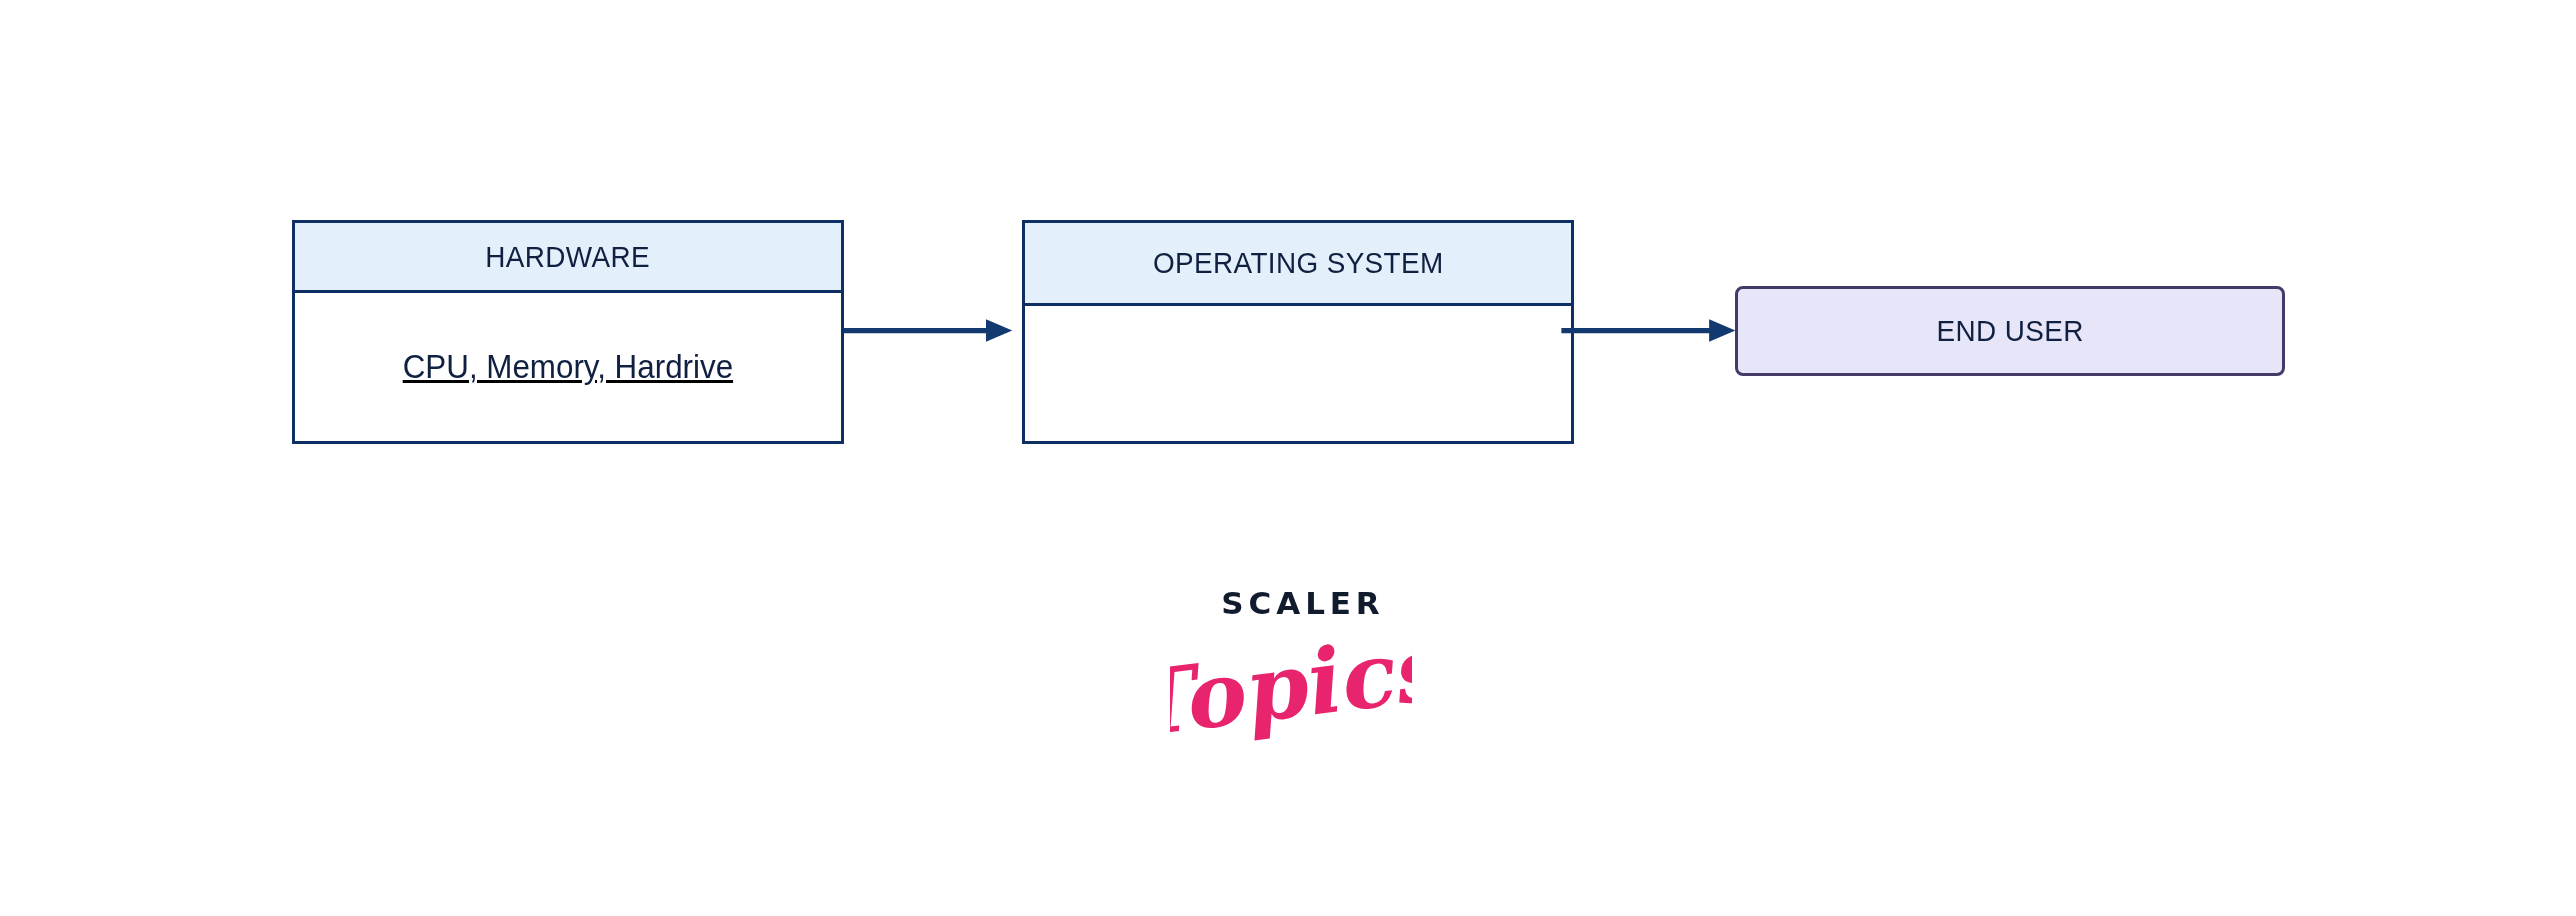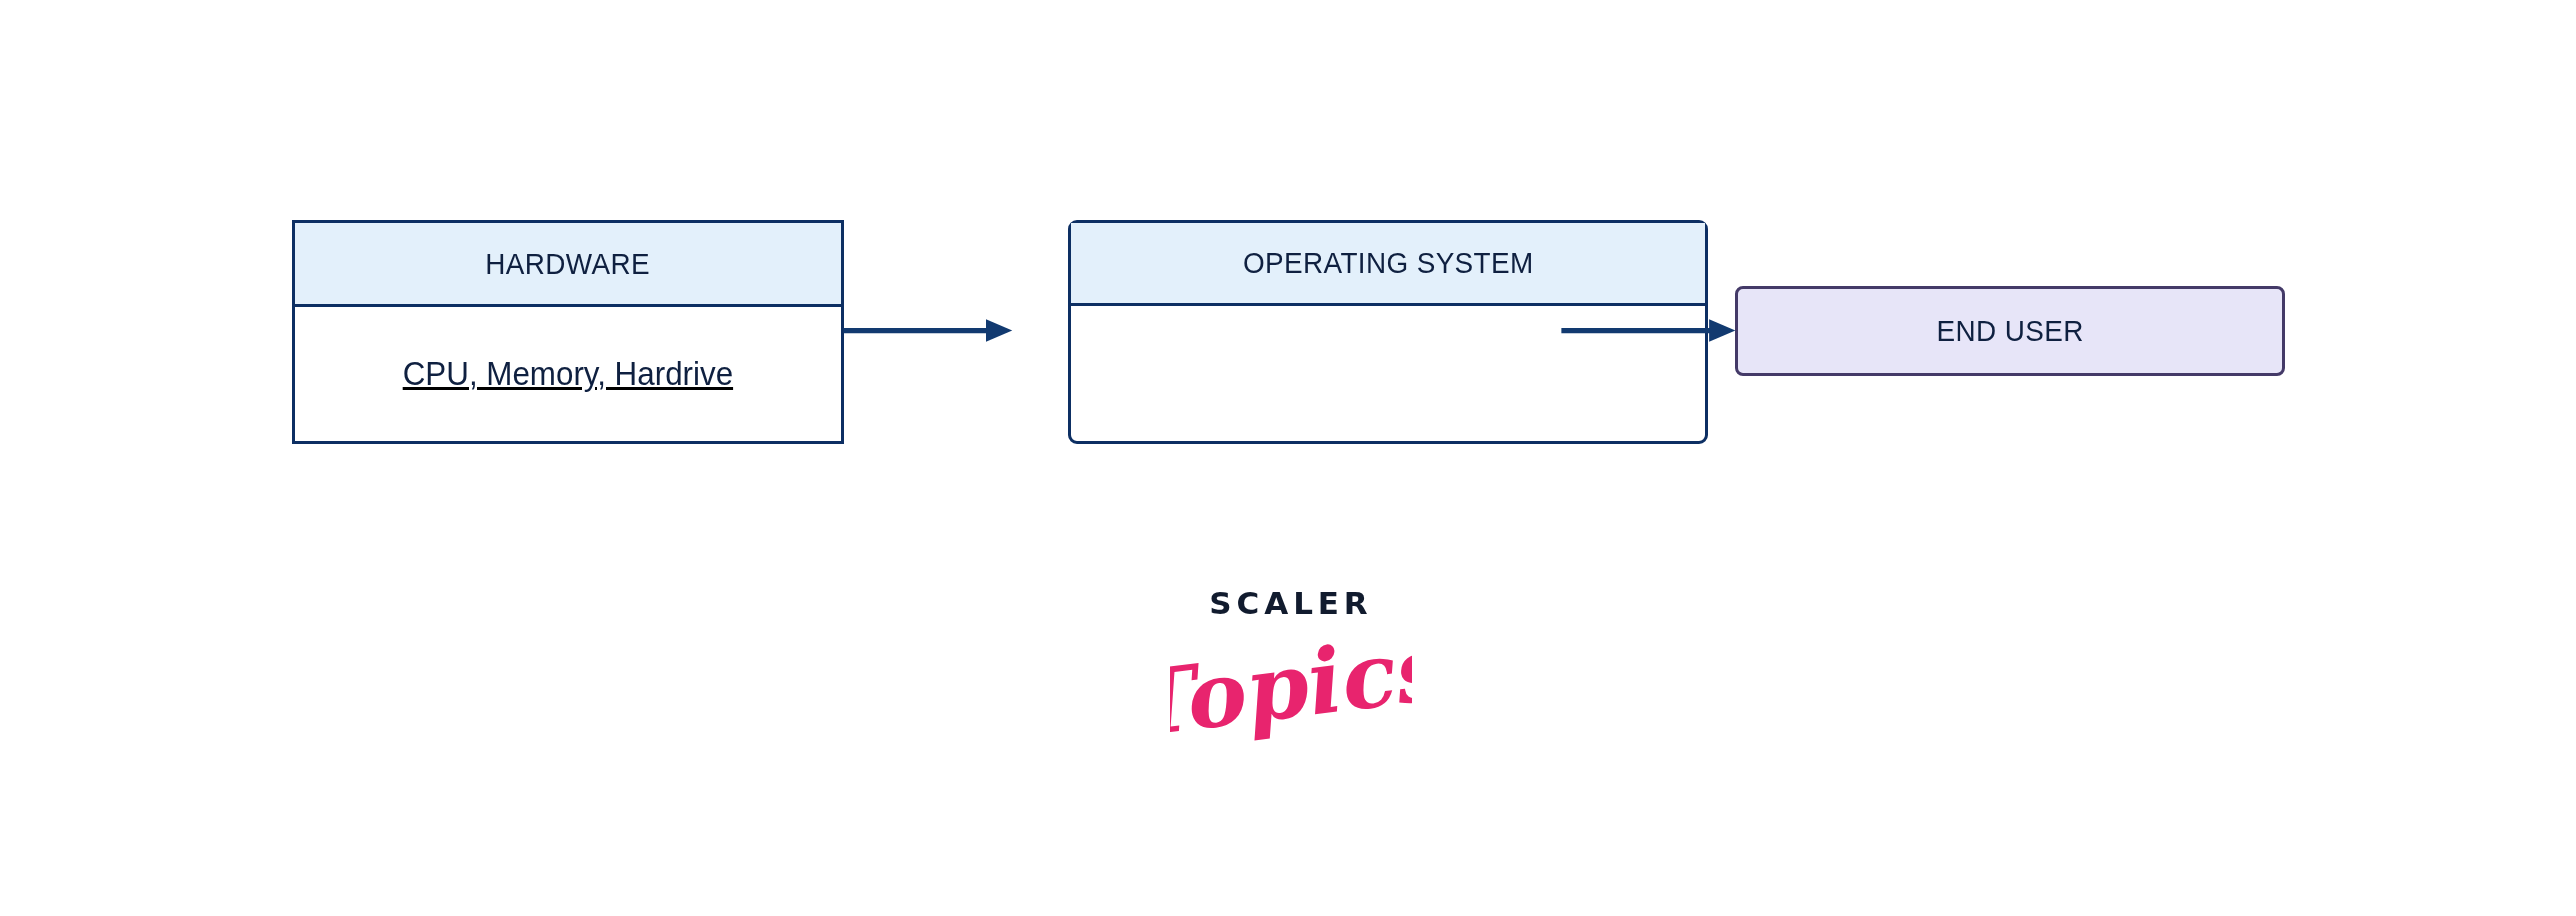--- a/index.html
+++ b/index.html
@@ -57,23 +57,23 @@
   }
   .node-body-text {
     font-size: 33px;
     font-weight: 400;
     color: #0f2040;
     white-space: nowrap;
     transform: scaleX(0.95);
   }
 
   #node-hardware { left: 292px; top: 220px; width: 552px; height: 224px; }
-  #node-hardware .node-header { height: 84px; }
+  #node-hardware .node-header { height: 70px; }
 
-  #node-os { left: 1068px; top: 220px; width: 640px; height: 224px; border-radius: 9px; }
+  #node-os { left: 1022px; top: 220px; width: 552px; height: 224px; }
   #node-os .node-header { height: 83px; }
 
   
   .node-single {
     position: absolute;
     box-sizing: border-box;
     border: 3.8px solid #443a68;
     background: #e7e5f8;
     display: flex;
     align-items: center;
@@ -100,21 +100,21 @@
   
   #brand-logo {
     position: absolute;
     left: 1170px;
     top: 585px;
     width: 242px;
     height: 170px;
   }
   .brand-scaler {
     position: absolute;
-    left: 0;
+    left: 12px;
     top: 0;
     width: 242px;
     text-align: center;
     font-size: 31px;
     font-weight: 700;
     letter-spacing: 4.9px;
     color: #111b2e;
     font-family: "DejaVu Sans", sans-serif;
   }
   .brand-topics {

